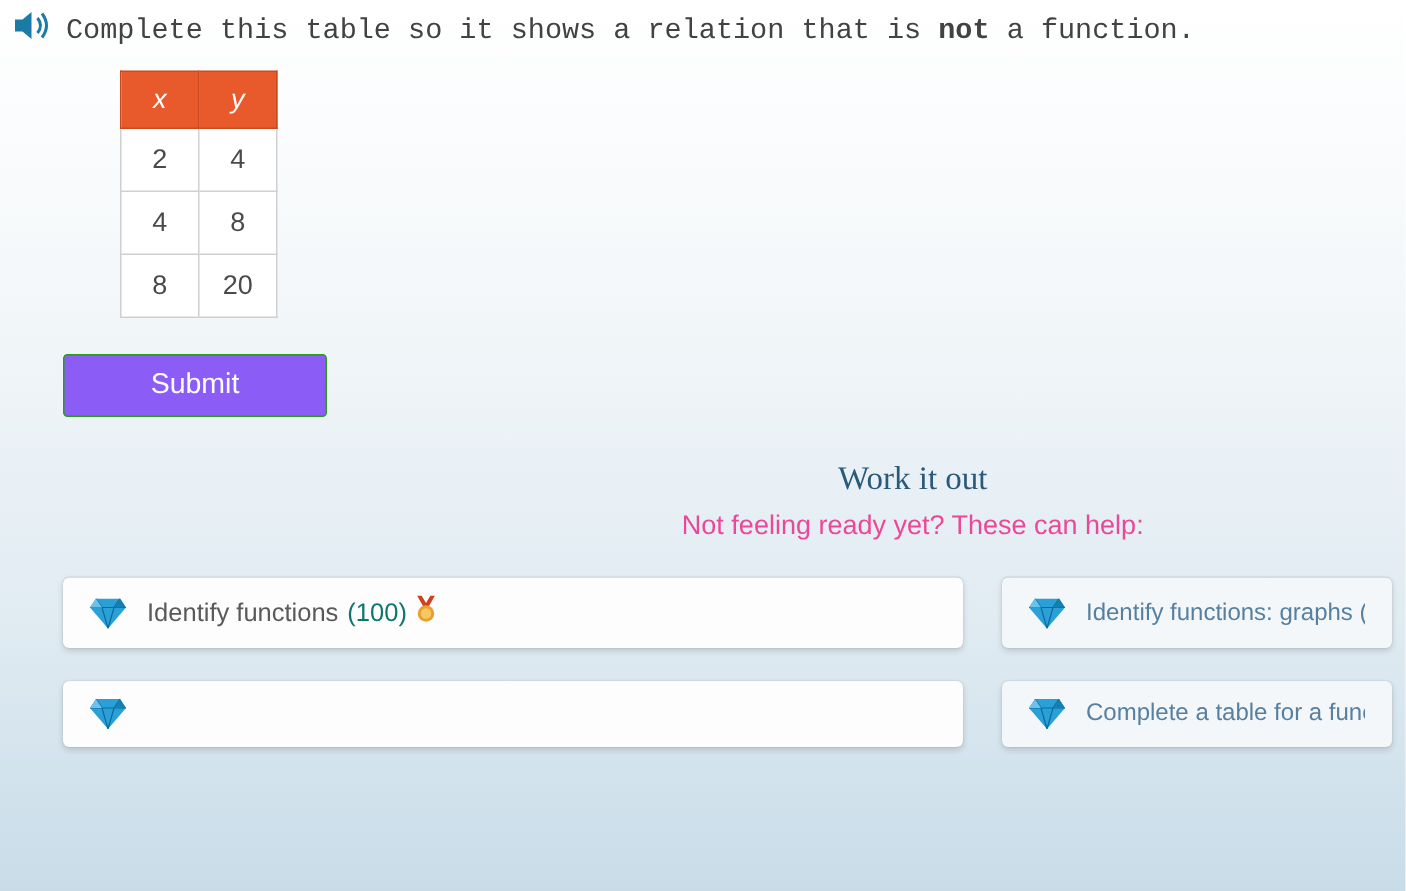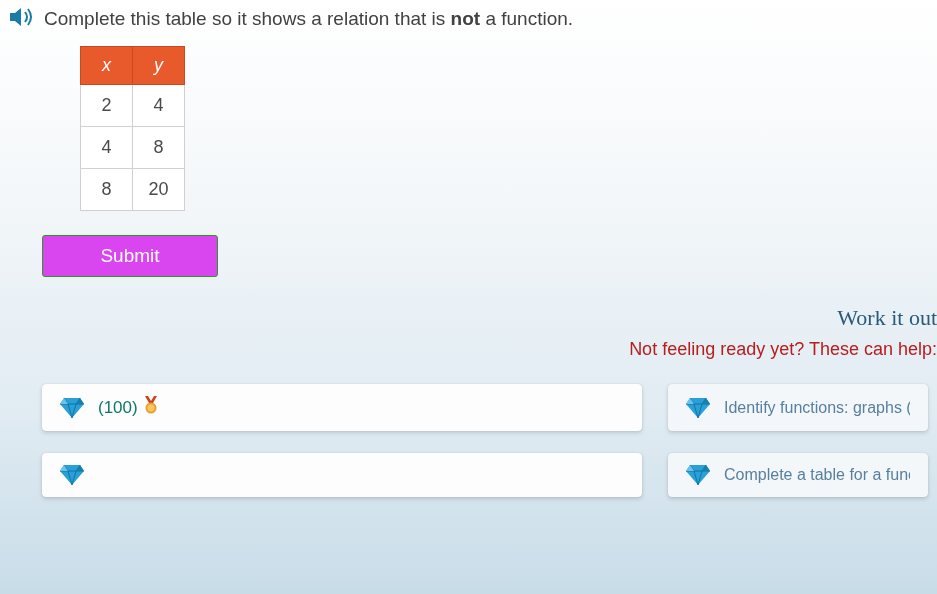--- a/index.html
+++ b/index.html
@@ -19,20 +19,21 @@
       gap: 10px;
     }
     .speaker-icon {
       width: 26px;
       height: 22px;
       flex-shrink: 0;
     }
     .question-text {
       font-size: 19px;
       color: #424242;
+      font-family: Liberation Mono, monospace;
     }
     .question-text strong { font-weight: 700; }
     .table-wrap {
       margin: 14px 0 0 80px;
     }
     table {
       border-collapse: collapse;
     }
     th {
       background: #e85a2c;
@@ -61,41 +62,41 @@
       background: #fff;
       text-align: center;
       font-size: 16px;
       outline: none;
     }
     .submit-btn {
       display: block;
       margin: 24px 0 0 42px;
       width: 176px;
       height: 42px;
-      background: #d946ef;
+      background: #8b5cf6;
       border: 1px solid #2d9920;
       border-radius: 3px;
       color: #fff;
       font-size: 19px;
       cursor: pointer;
     }
     .work-section {
       margin-top: 28px;
-      text-align: right;
+      text-align: center;
       padding-left: 280px;
     }
     .work-title {
       font-size: 22px;
       color: #2a5a7a;
       font-family: Georgia, serif;
       margin-bottom: 8px;
     }
     .work-sub {
       font-size: 18px;
-      color: #b91c1c;
+      color: #ec4899;
     }
     .cards-row {
       display: flex;
       gap: 26px;
       margin-top: 24px;
       padding: 0 0 0 42px;
     }
     .cards-row.second { margin-top: 22px; }
     .card {
       background: #fdfdfd;
@@ -186,20 +187,21 @@
 
 <div class="cards-row">
   <div class="card wide">
     <svg class="gem" viewBox="0 0 24 20">
       <path d="M4 0 L20 0 L24 6 L12 20 L0 6 Z" fill="#2aa0d8"></path>
       <path d="M4 0 L8 6 L12 20 L16 6 L20 0 M0 6 L24 6" stroke="#0b6a98" stroke-width="0.8" fill="none"></path>
       <path d="M8 6 L4 0 L0 6 Z" fill="#6ac2ea"></path>
       <path d="M16 6 L20 0 L24 6 Z" fill="#1580b0"></path>
     </svg>
     <div class="card-text">
+      <span>Identify functions</span>
       <span class="score">(100)</span>
       <span>
         <svg class="medal" viewBox="0 0 14 18">
           <path d="M4 0 L7 5 L10 0 L13 0 L9 7 L5 7 L1 0 Z" fill="#d04020"></path>
           <circle cx="7" cy="12" r="5.5" fill="#e8a030"></circle>
           <circle cx="7" cy="12" r="3.5" fill="#f8c860"></circle>
         </svg>
       </span>
     </div>
   </div>

